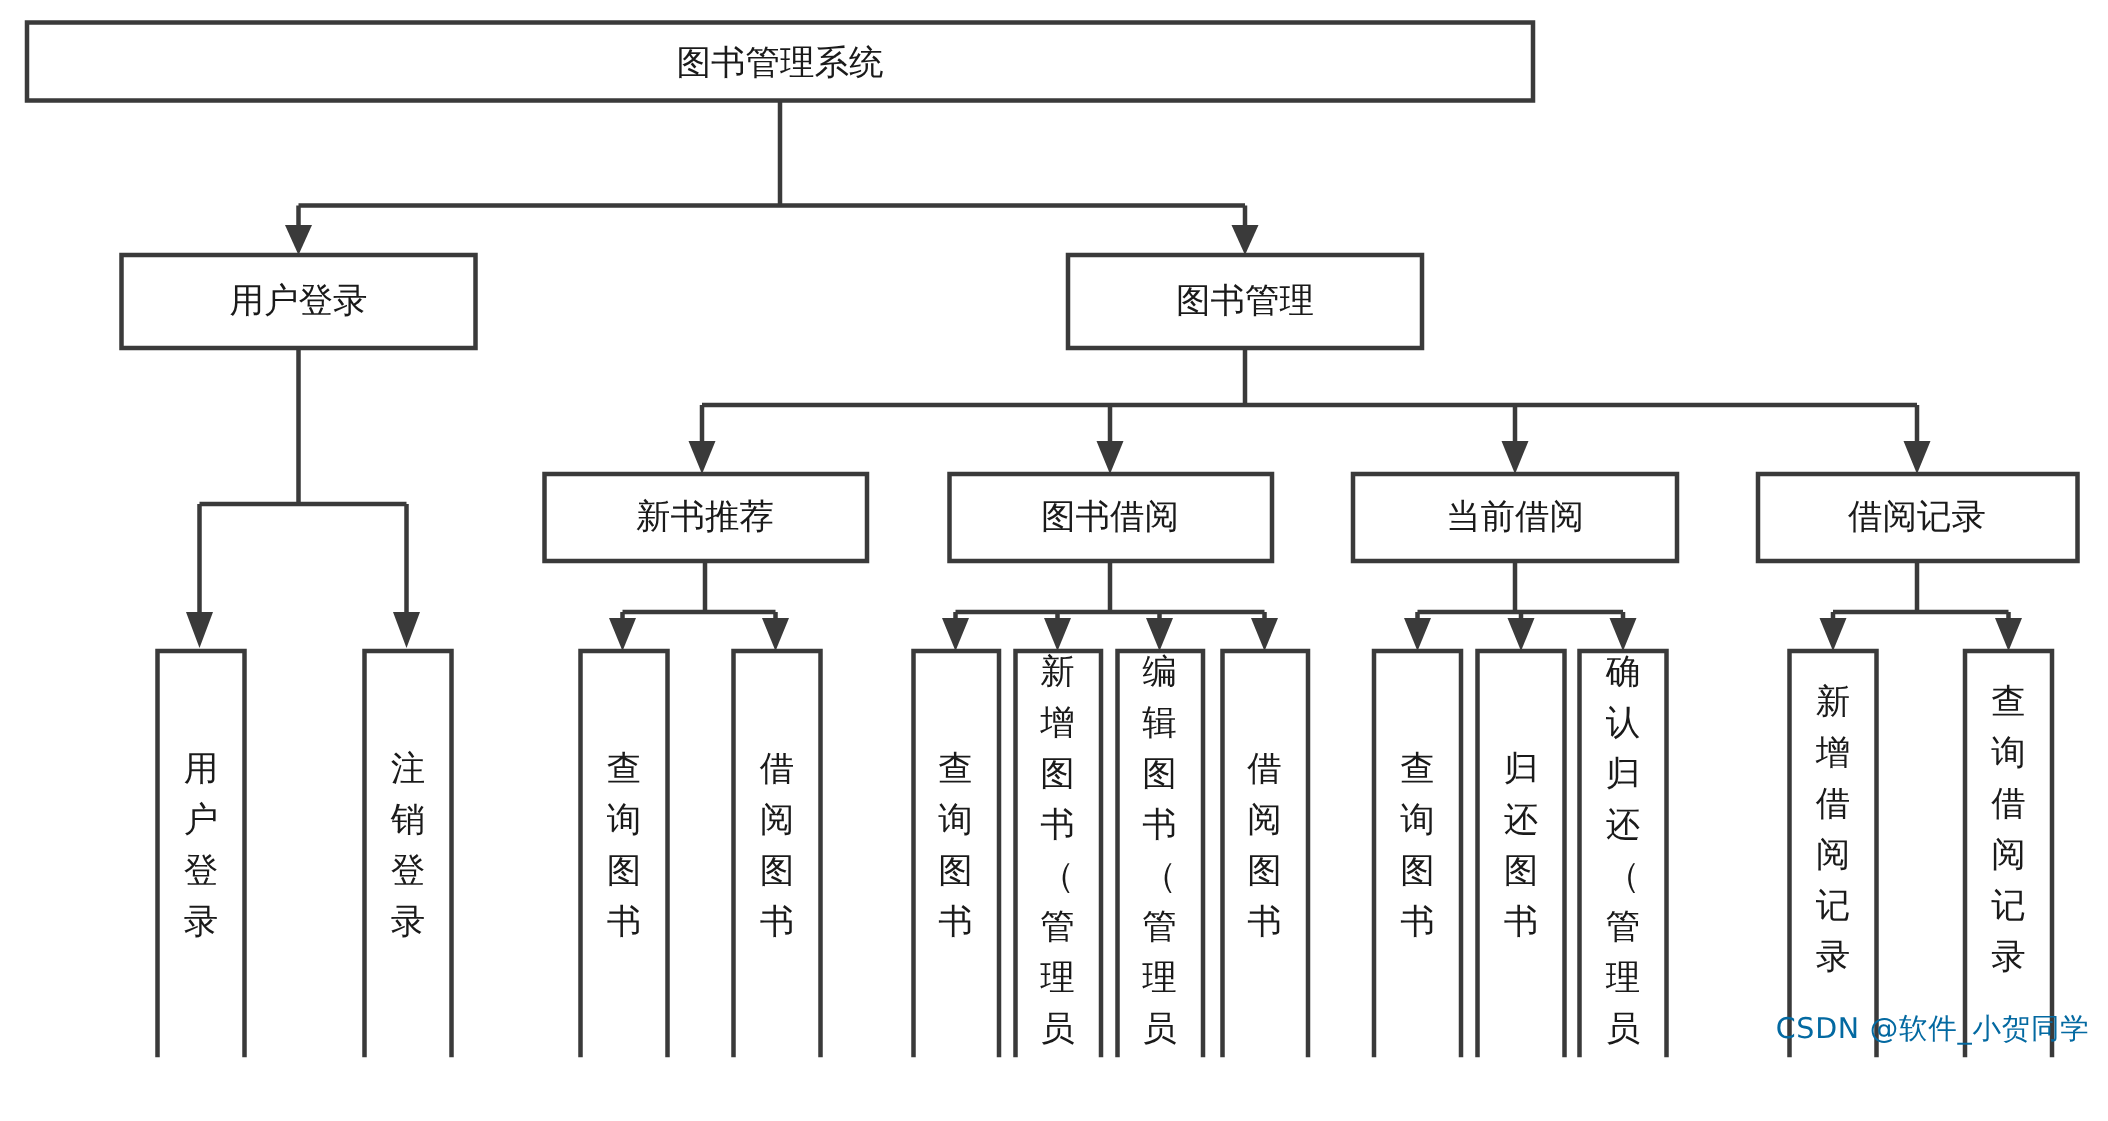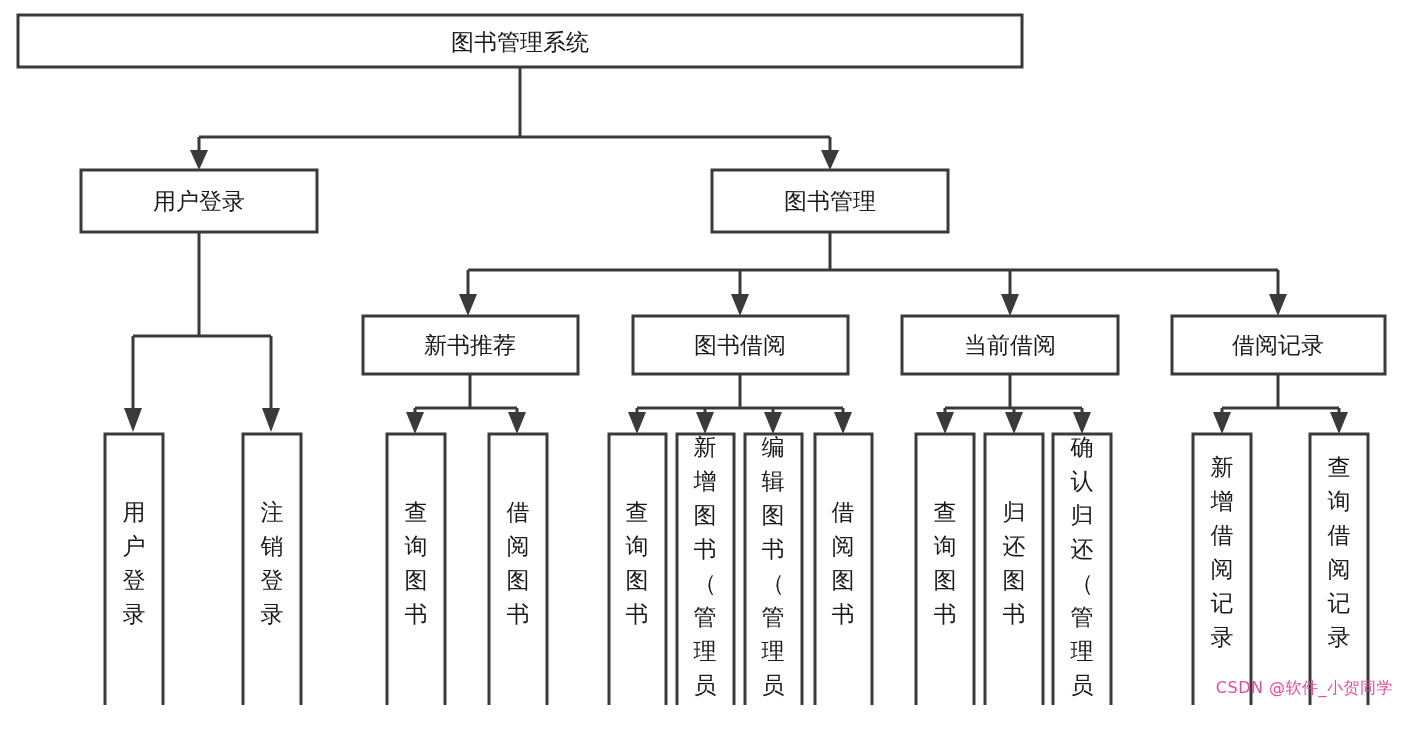--- a/index.html
+++ b/index.html
@@ -51,22 +51,22 @@
     font-family: "DejaVu Sans", "Liberation Sans", sans-serif;
     font-size: 23px;
     fill: #1a1a1a;
     text-anchor: middle;
   }
   .watermark-text {
     position: absolute;
     right: 12px;
     bottom: 6px;
     font-family: "DejaVu Sans", "Liberation Sans", sans-serif;
-    font-size: 16px;
-    color: #ec4899;
+    font-size: 19px;
+    color: #0369a1;
     white-space: nowrap;
     letter-spacing: 0.5px;
     user-select: none;
   }
 </style>
 </head>
 <body>
 
 <div id="diagram-root">
 

